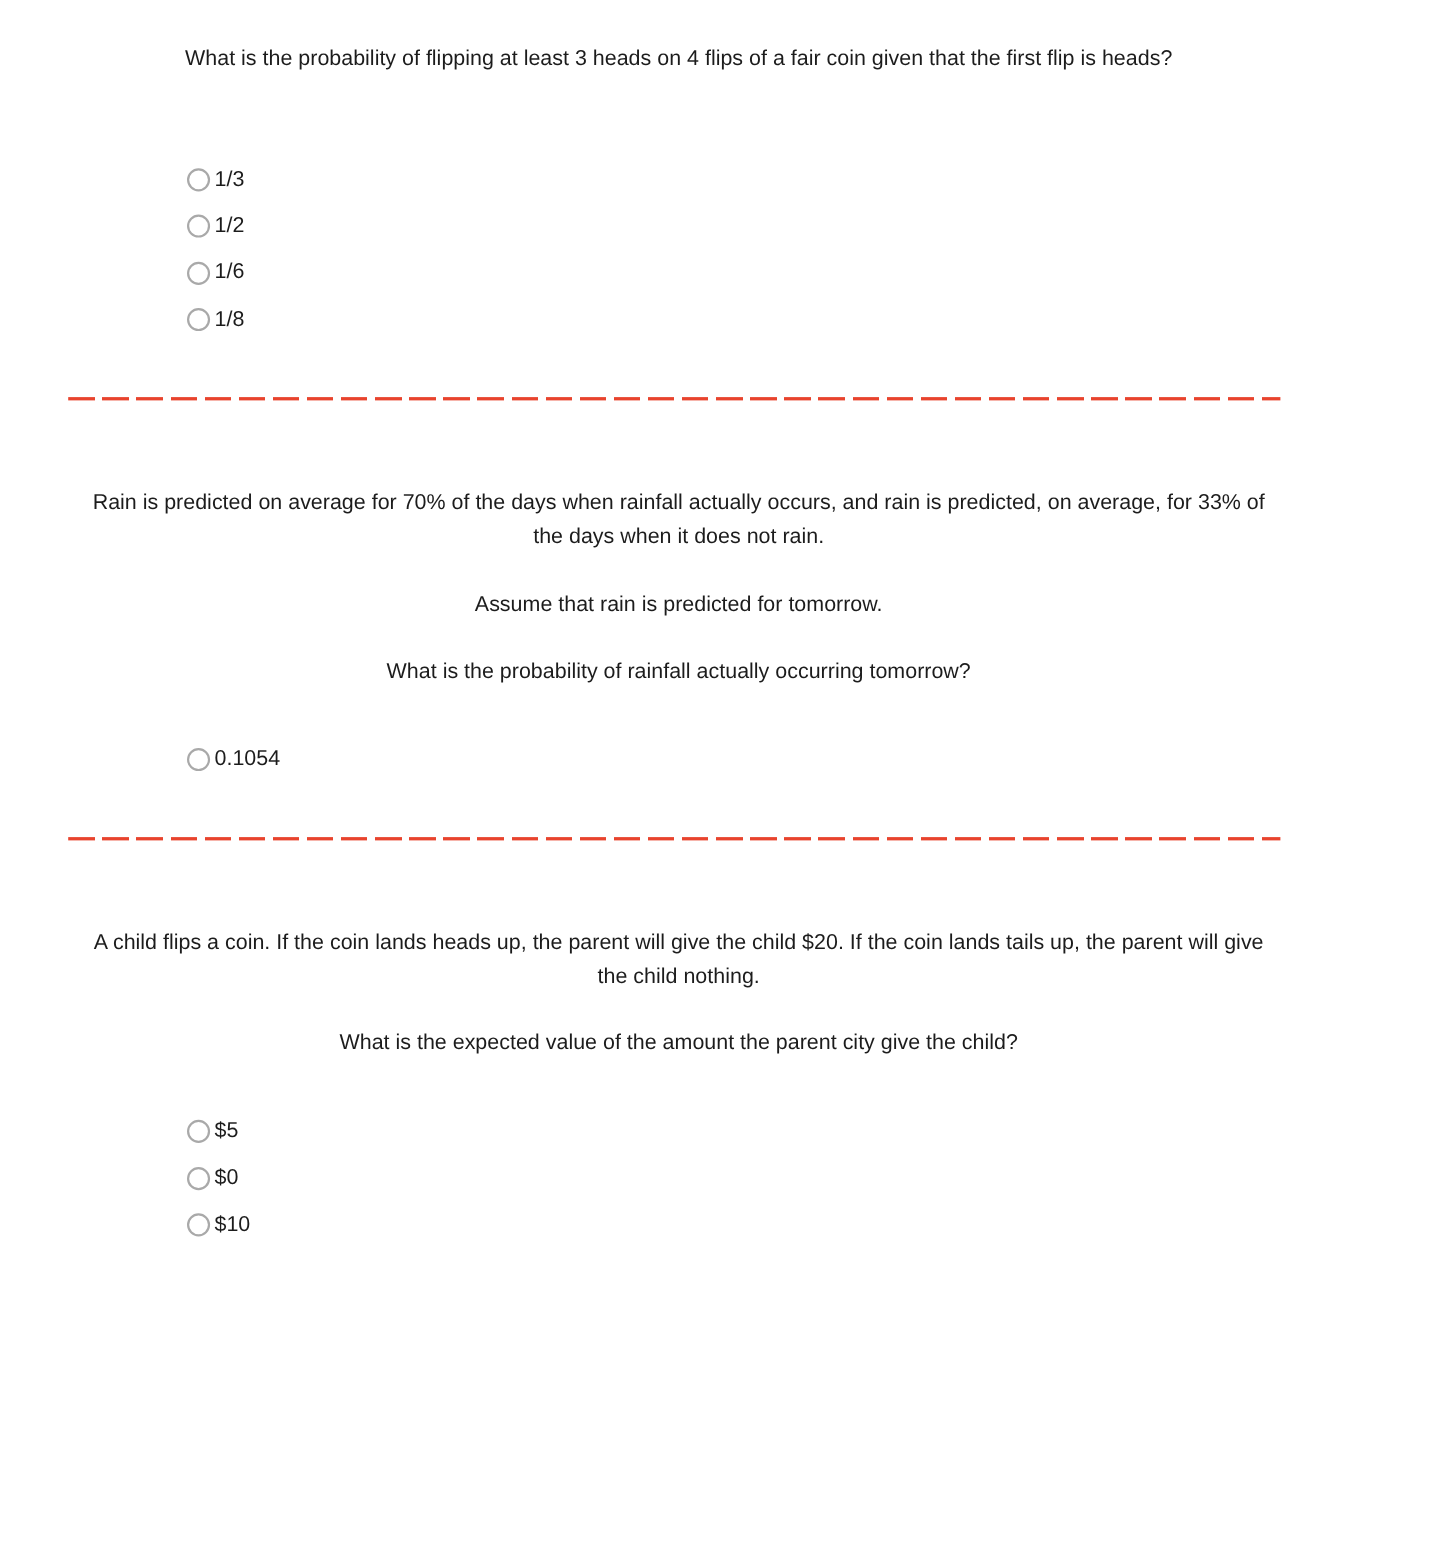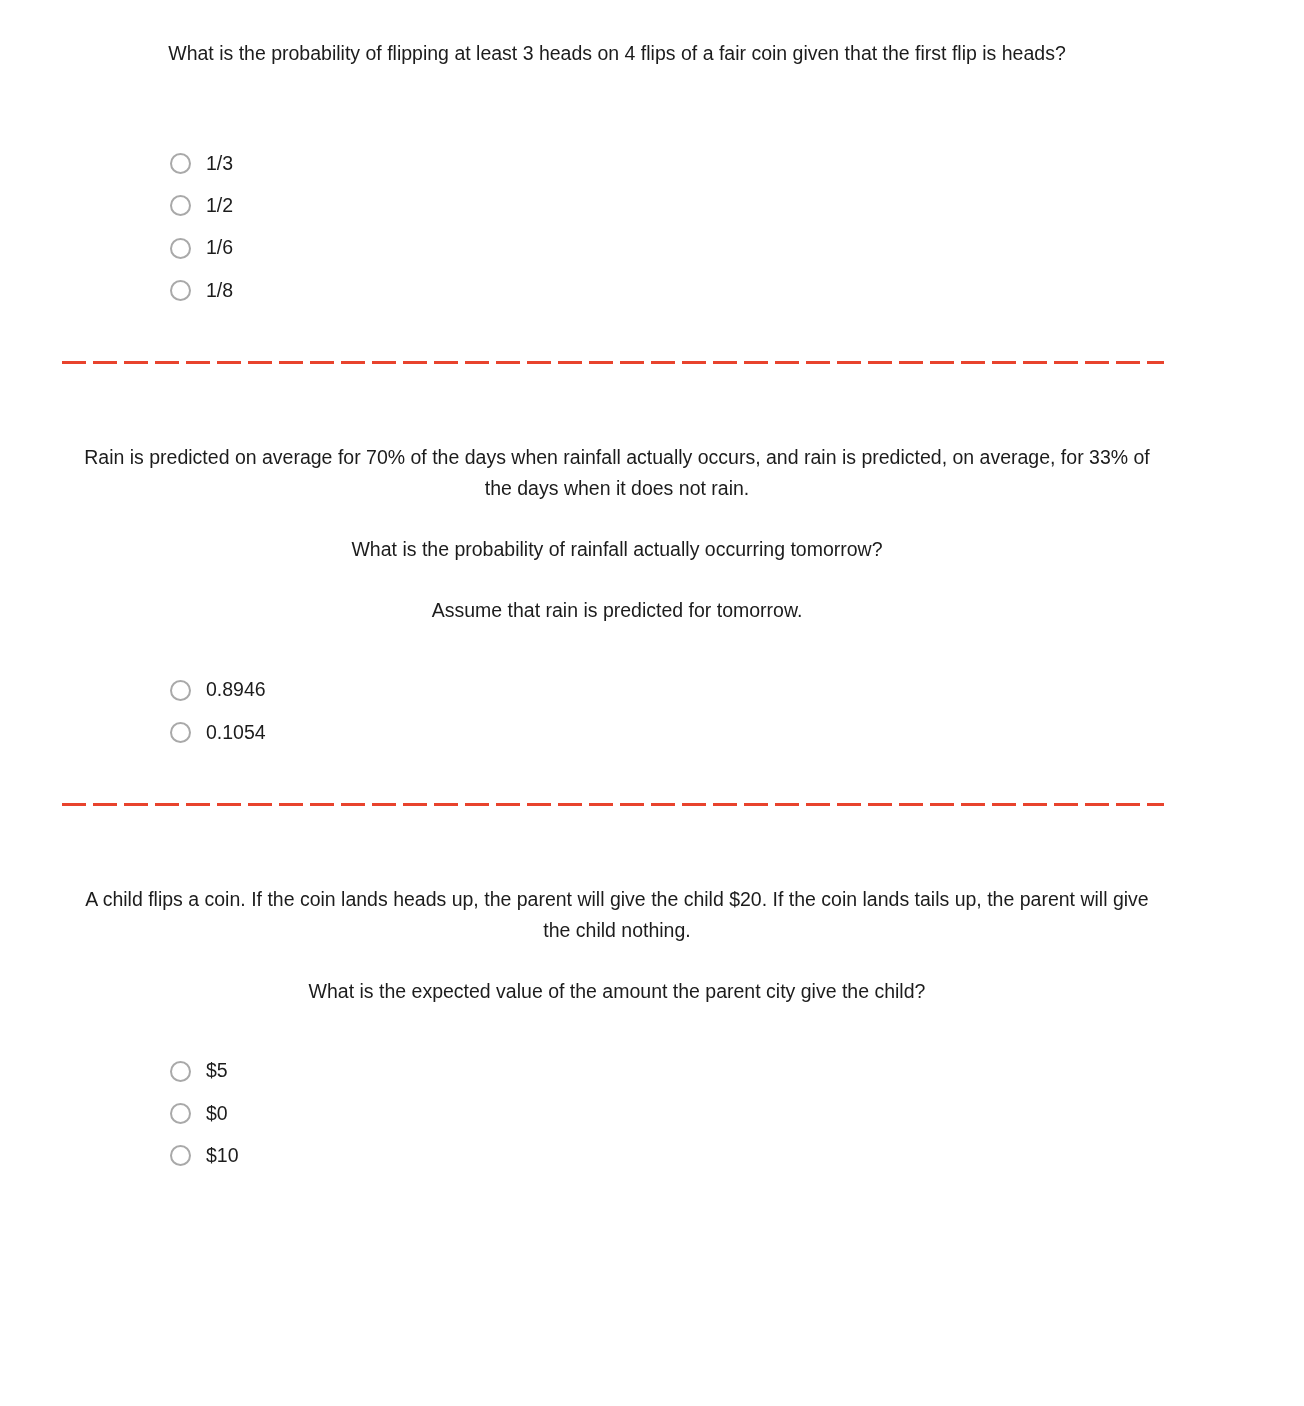--- a/index.html
+++ b/index.html
@@ -33,21 +33,21 @@
   .options {
     margin-top: 52px;
     padding-left: 100px;
   }
   .question:first-of-type .options {
     margin-top: 82px;
   }
   .option {
     display: flex;
     align-items: center;
-    gap: 15px;
+    gap: 4px;
     margin-bottom: 17px;
     cursor: pointer;
   }
   .option:last-child {
     margin-bottom: 0;
   }
   .radio {
     display: inline-block;
     width: 21px;
     height: 21px;
@@ -99,27 +99,23 @@
         <span class="radio"></span>
         <span class="option-label">1/8</span>
       </label>
     </div>
   </section>
 
   <hr class="separator">
 
   <section class="question">
     <p class="q-text">Rain is predicted on average for 70% of the days when rainfall actually occurs, and rain is predicted, on average, for 33% of the days when it does not rain.</p>
+    <p class="q-text">Assume that rain is predicted for tomorrow.</p>
     <p class="q-text">What is the probability of rainfall actually occurring tomorrow?</p>
-    <p class="q-text">Assume that rain is predicted for tomorrow.</p>
     <div class="options">
-      <label class="option">
-        <span class="radio"></span>
-        <span class="option-label">0.8946</span>
-      </label>
       <label class="option">
         <span class="radio"></span>
         <span class="option-label">0.1054</span>
       </label>
     </div>
   </section>
 
   <hr class="separator">
 
   <section class="question">

